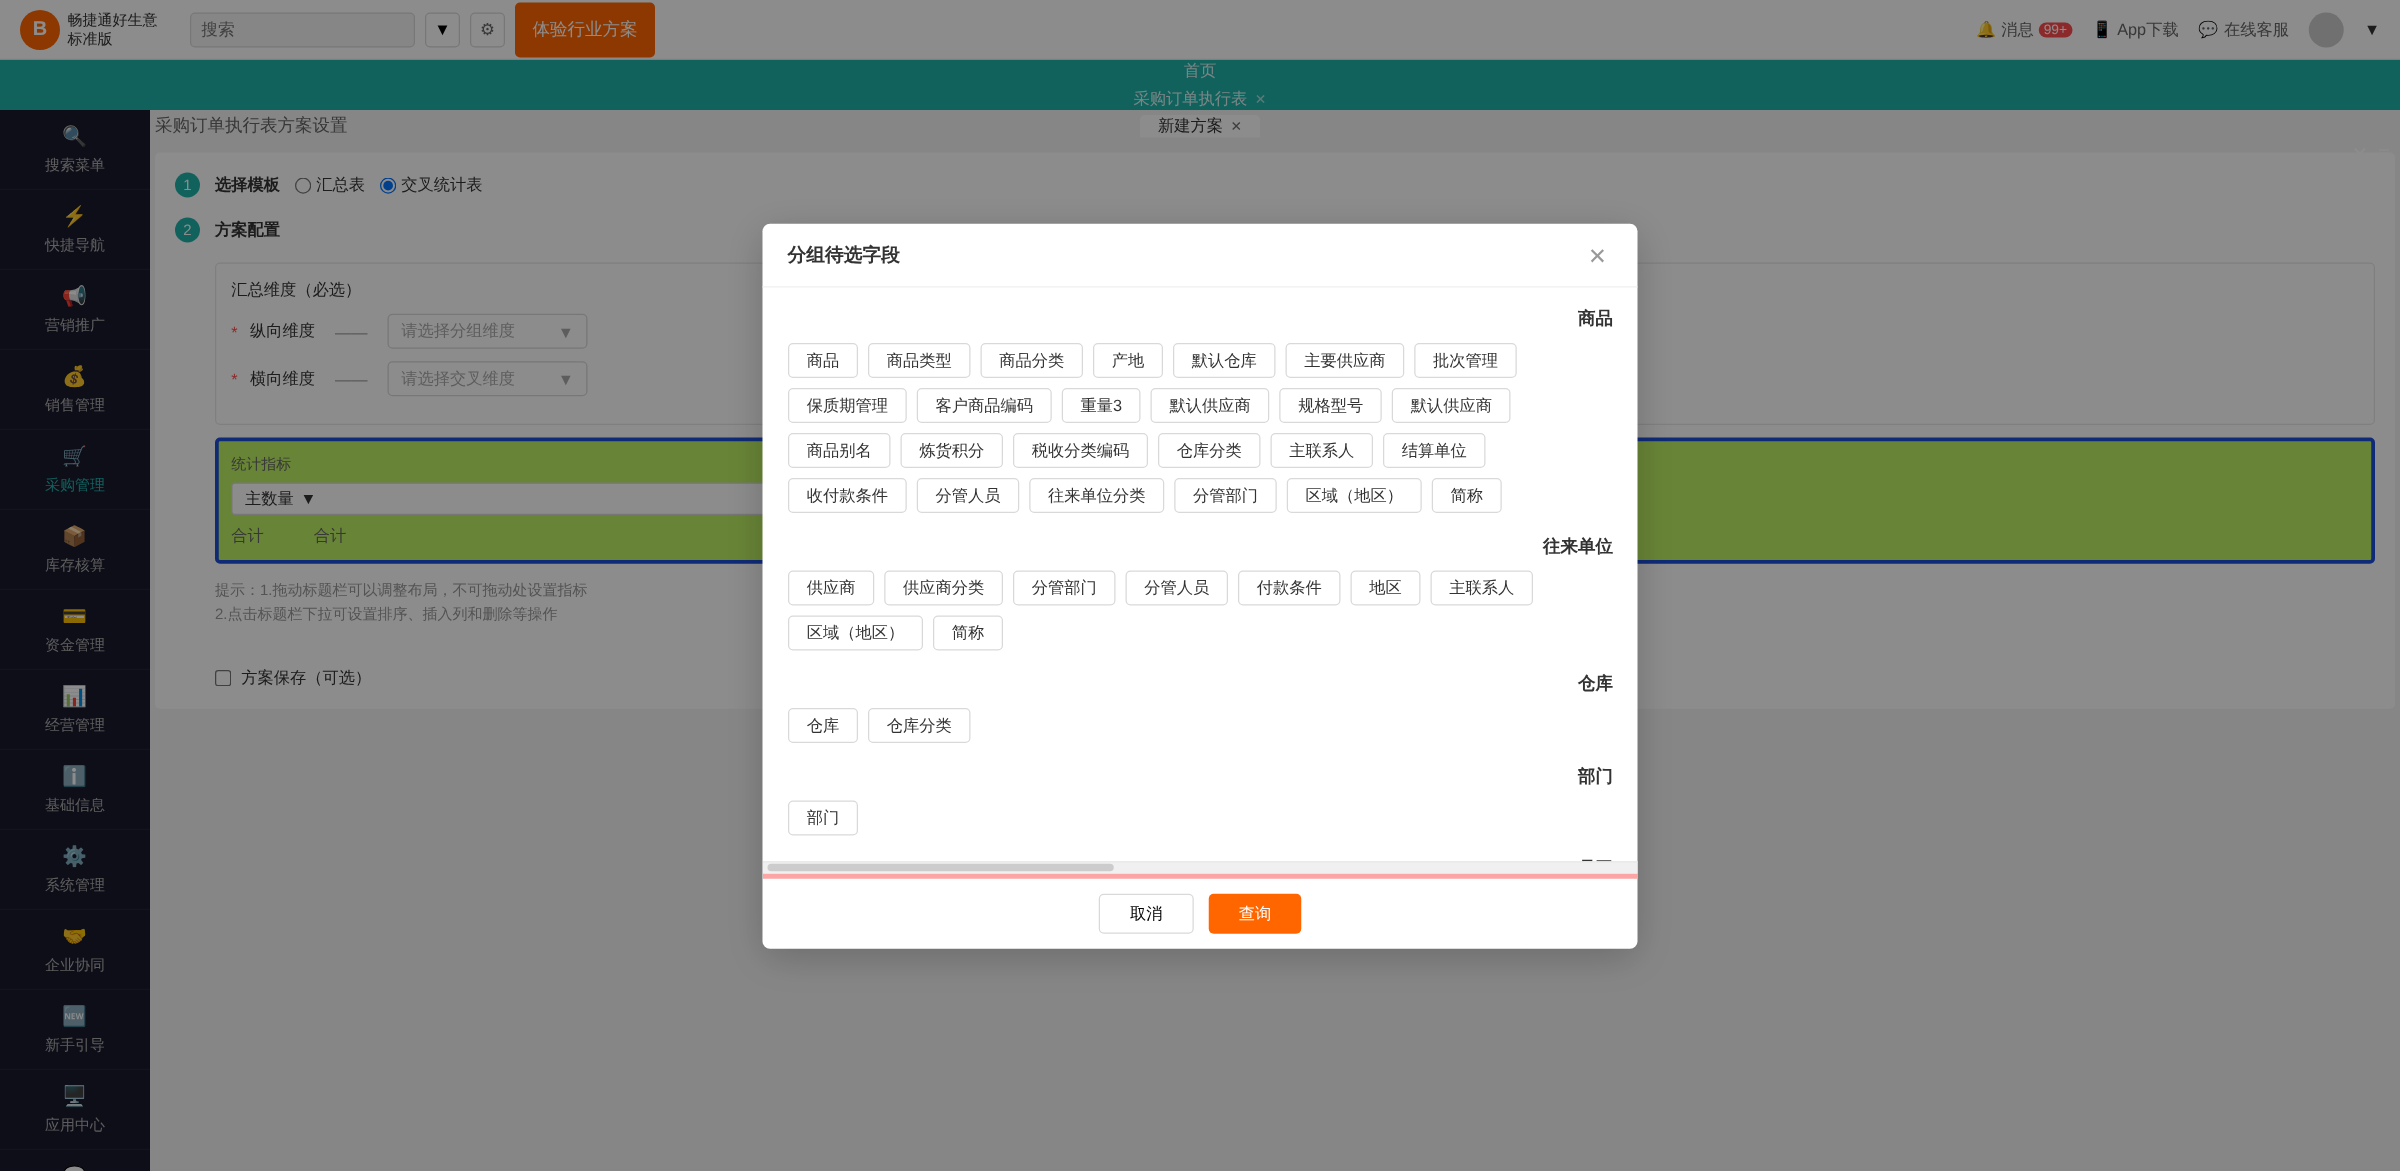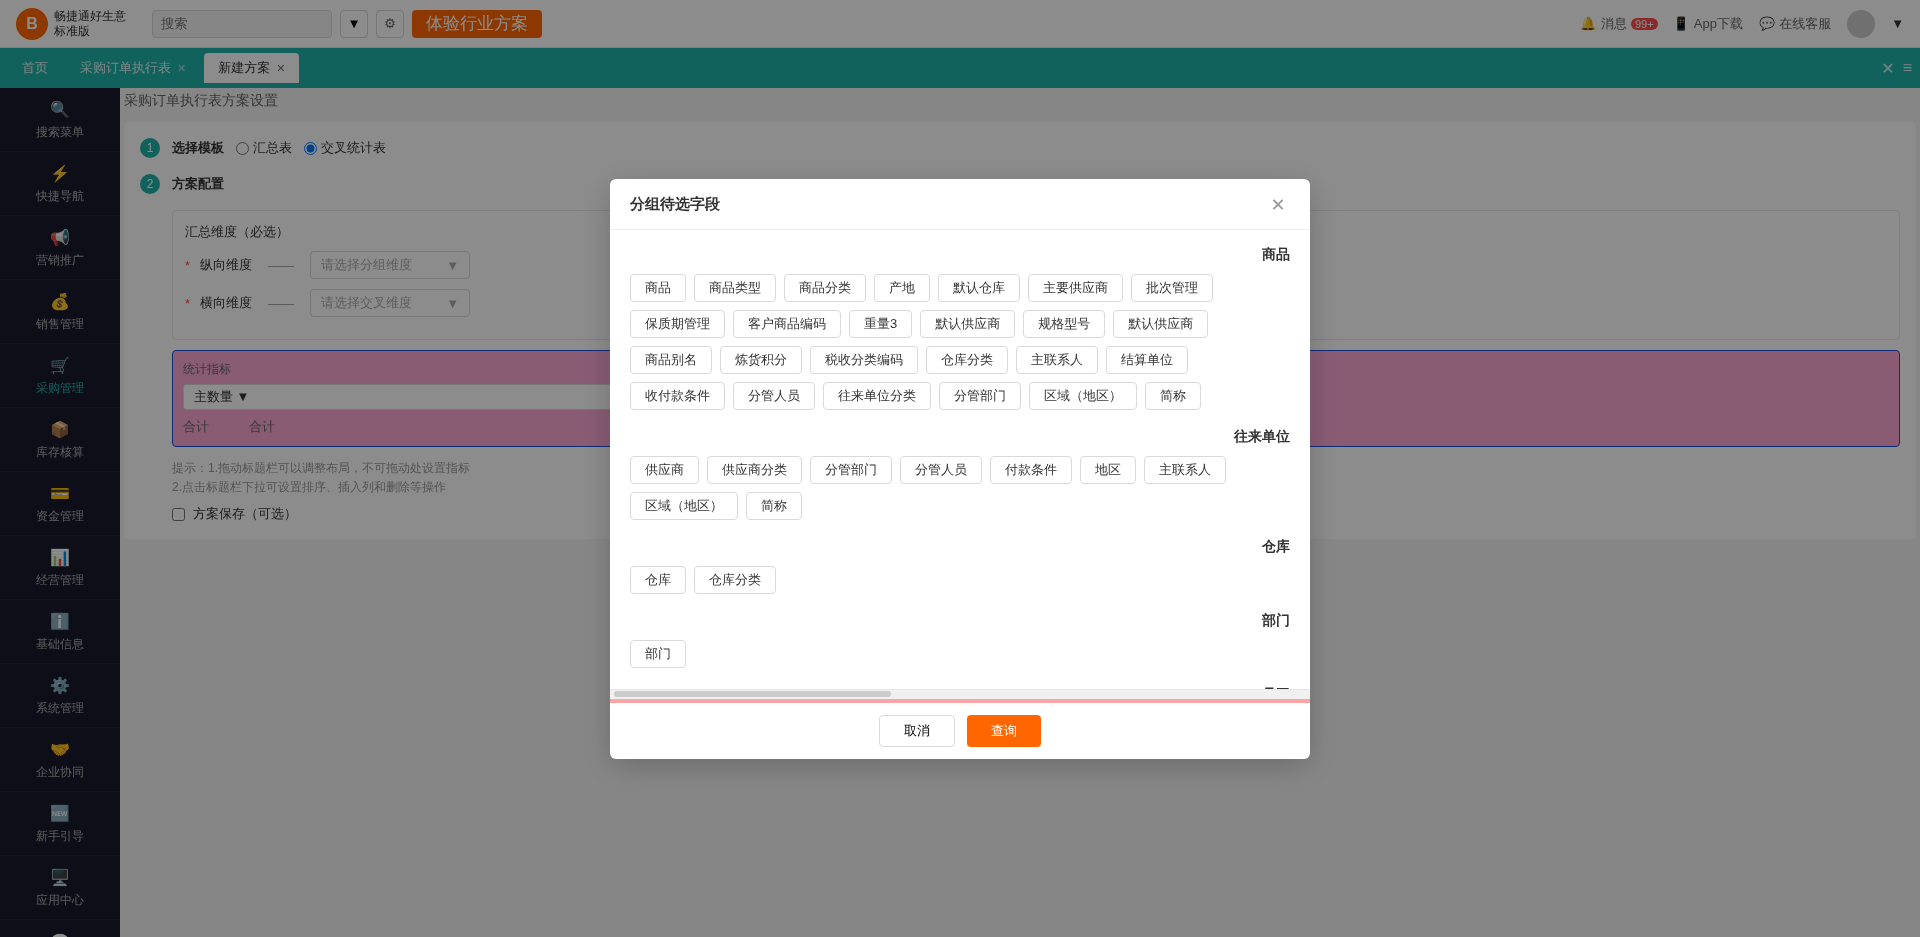--- a/index.html
+++ b/index.html
@@ -57,28 +57,28 @@
     .gear-btn {
       width: 28px; height: 28px;
       border: 1px solid #d9d9d9;
       border-radius: 4px;
       background: white;
       cursor: pointer;
       display: flex; align-items: center; justify-content: center;
       color: #666;
     }
     .experience-btn {
-      height: 28px;
+      height: 44px;
       background: #ff6600;
       color: white;
       border: none;
       border-radius: 4px;
       padding: 0 14px;
       cursor: pointer;
-      font-size: 17px;
+      font-size: 14px;
     }
     .top-right {
       display: flex;
       align-items: center;
       gap: 16px;
       margin-left: auto;
     }
     .top-right-item {
       display: flex; align-items: center; gap: 4px;
       font-size: 13px; color: #666; cursor: pointer;
@@ -102,20 +102,21 @@
     .tabs-bar {
       height: 40px;
       background: #20b2aa;
       display: flex;
       align-items: center;
       padding: 0 8px;
       position: fixed;
       top: 48px; left: 0; right: 0;
       z-index: 99;
       gap: 4px;
+      flex-direction: column;
     }
     .tab {
       height: 30px;
       padding: 0 14px;
       border-radius: 4px 4px 0 0;
       display: flex; align-items: center; gap: 6px;
       font-size: 13px;
       cursor: pointer;
       color: rgba(255,255,255,0.85);
     }
@@ -230,26 +231,27 @@
       border-radius: 4px;
       padding: 4px 10px;
       min-width: 160px;
       cursor: pointer;
       display: inline-flex;
       align-items: center;
       justify-content: space-between;
     }
 
     .indicator-section {
-      background: #f9a8d4;
-      border: 1px solid #1d4ed8;
+      background: #bef264;
+      border: 3px solid #1d4ed8;
       border-radius: 4px;
       padding: 10px;
       margin-left: 32px;
       margin-top: 10px;
+      font-family: Liberation Mono, monospace;
     }
     .indicator-label { font-size: 12px; color: #666; margin-bottom: 6px; }
     .indicator-grid {
       display: grid;
       grid-template-columns: repeat(4, auto);
       gap: 6px;
     }
     .indicator-item {
       font-size: 13px;
       border: 1px solid #d9d9d9;
@@ -259,21 +261,21 @@
       cursor: pointer;
     }
 
     .hint-section { margin: 12px 32px 0; }
     .hint-text { font-size: 12px; color: #999; line-height: 1.6; }
 
     .footer-row {
       display: flex;
       align-items: center;
       gap: 8px;
-      margin-top: 8px;
+      margin-top: 32px;
       padding-left: 32px;
     }
     .save-label { font-size: 13px; color: #333; }
 
     
     .modal-overlay {
       position: fixed;
       top: 0; left: 0; right: 0; bottom: 0;
       background: rgba(0,0,0,0.45);
       z-index: 1000;

